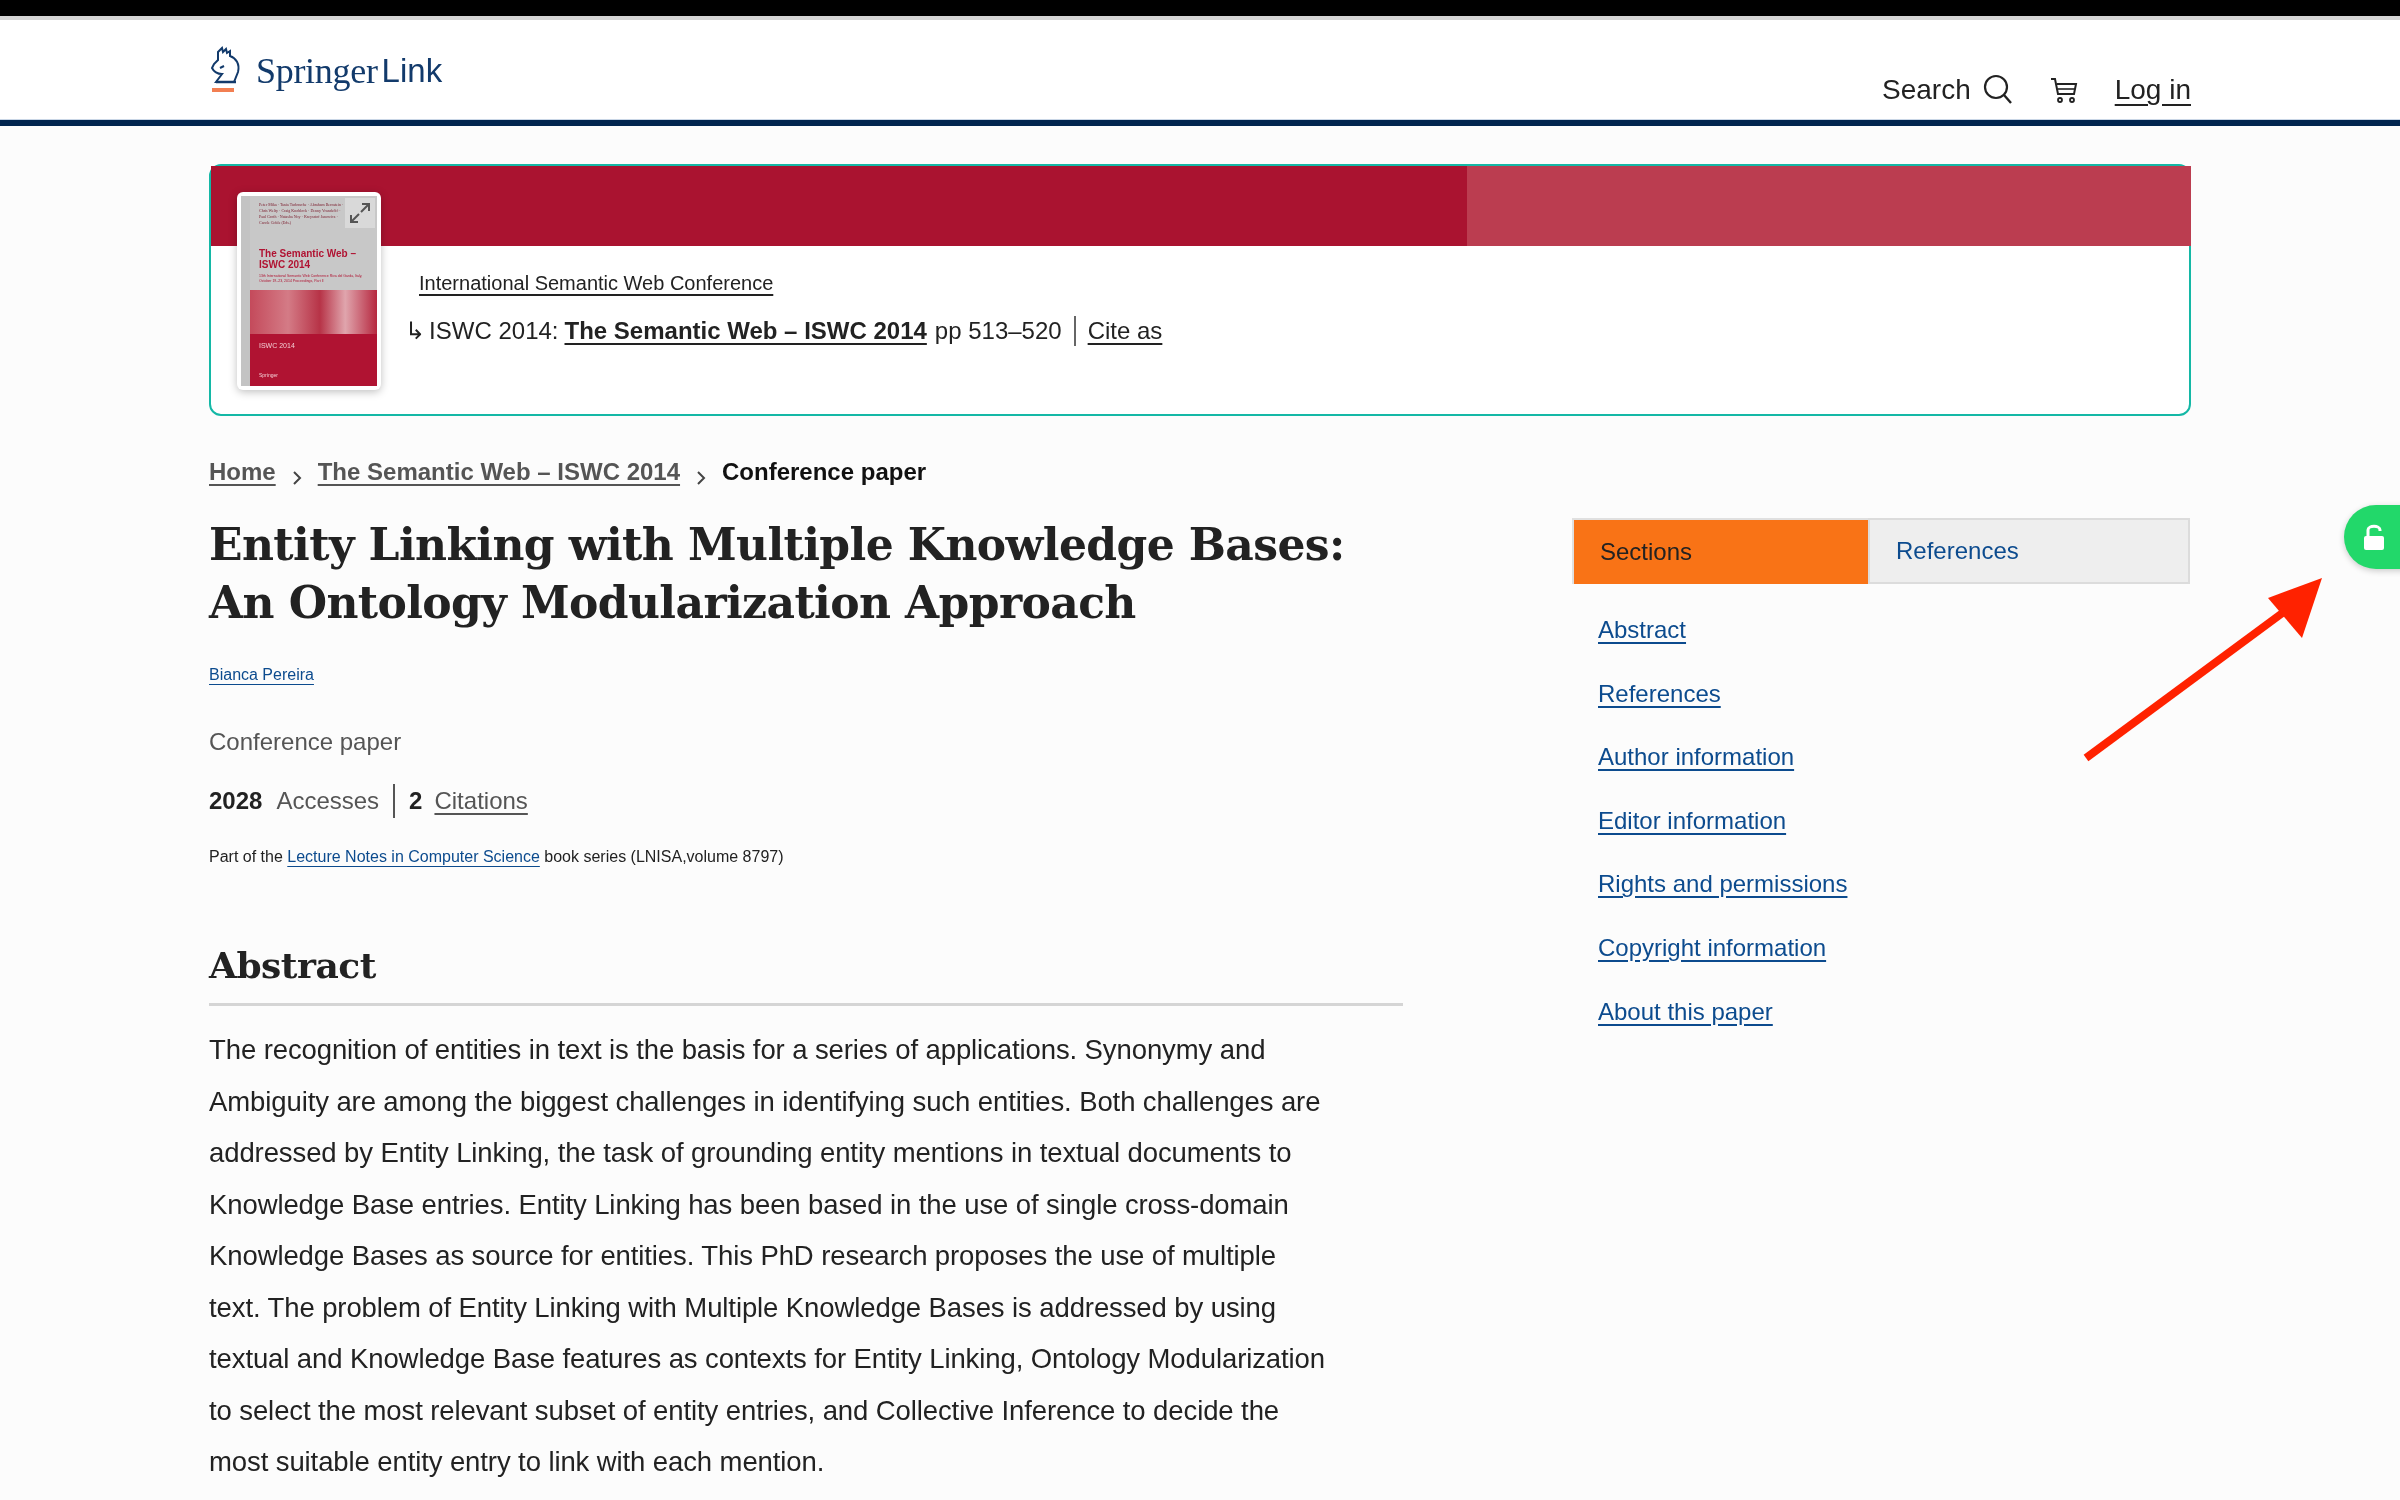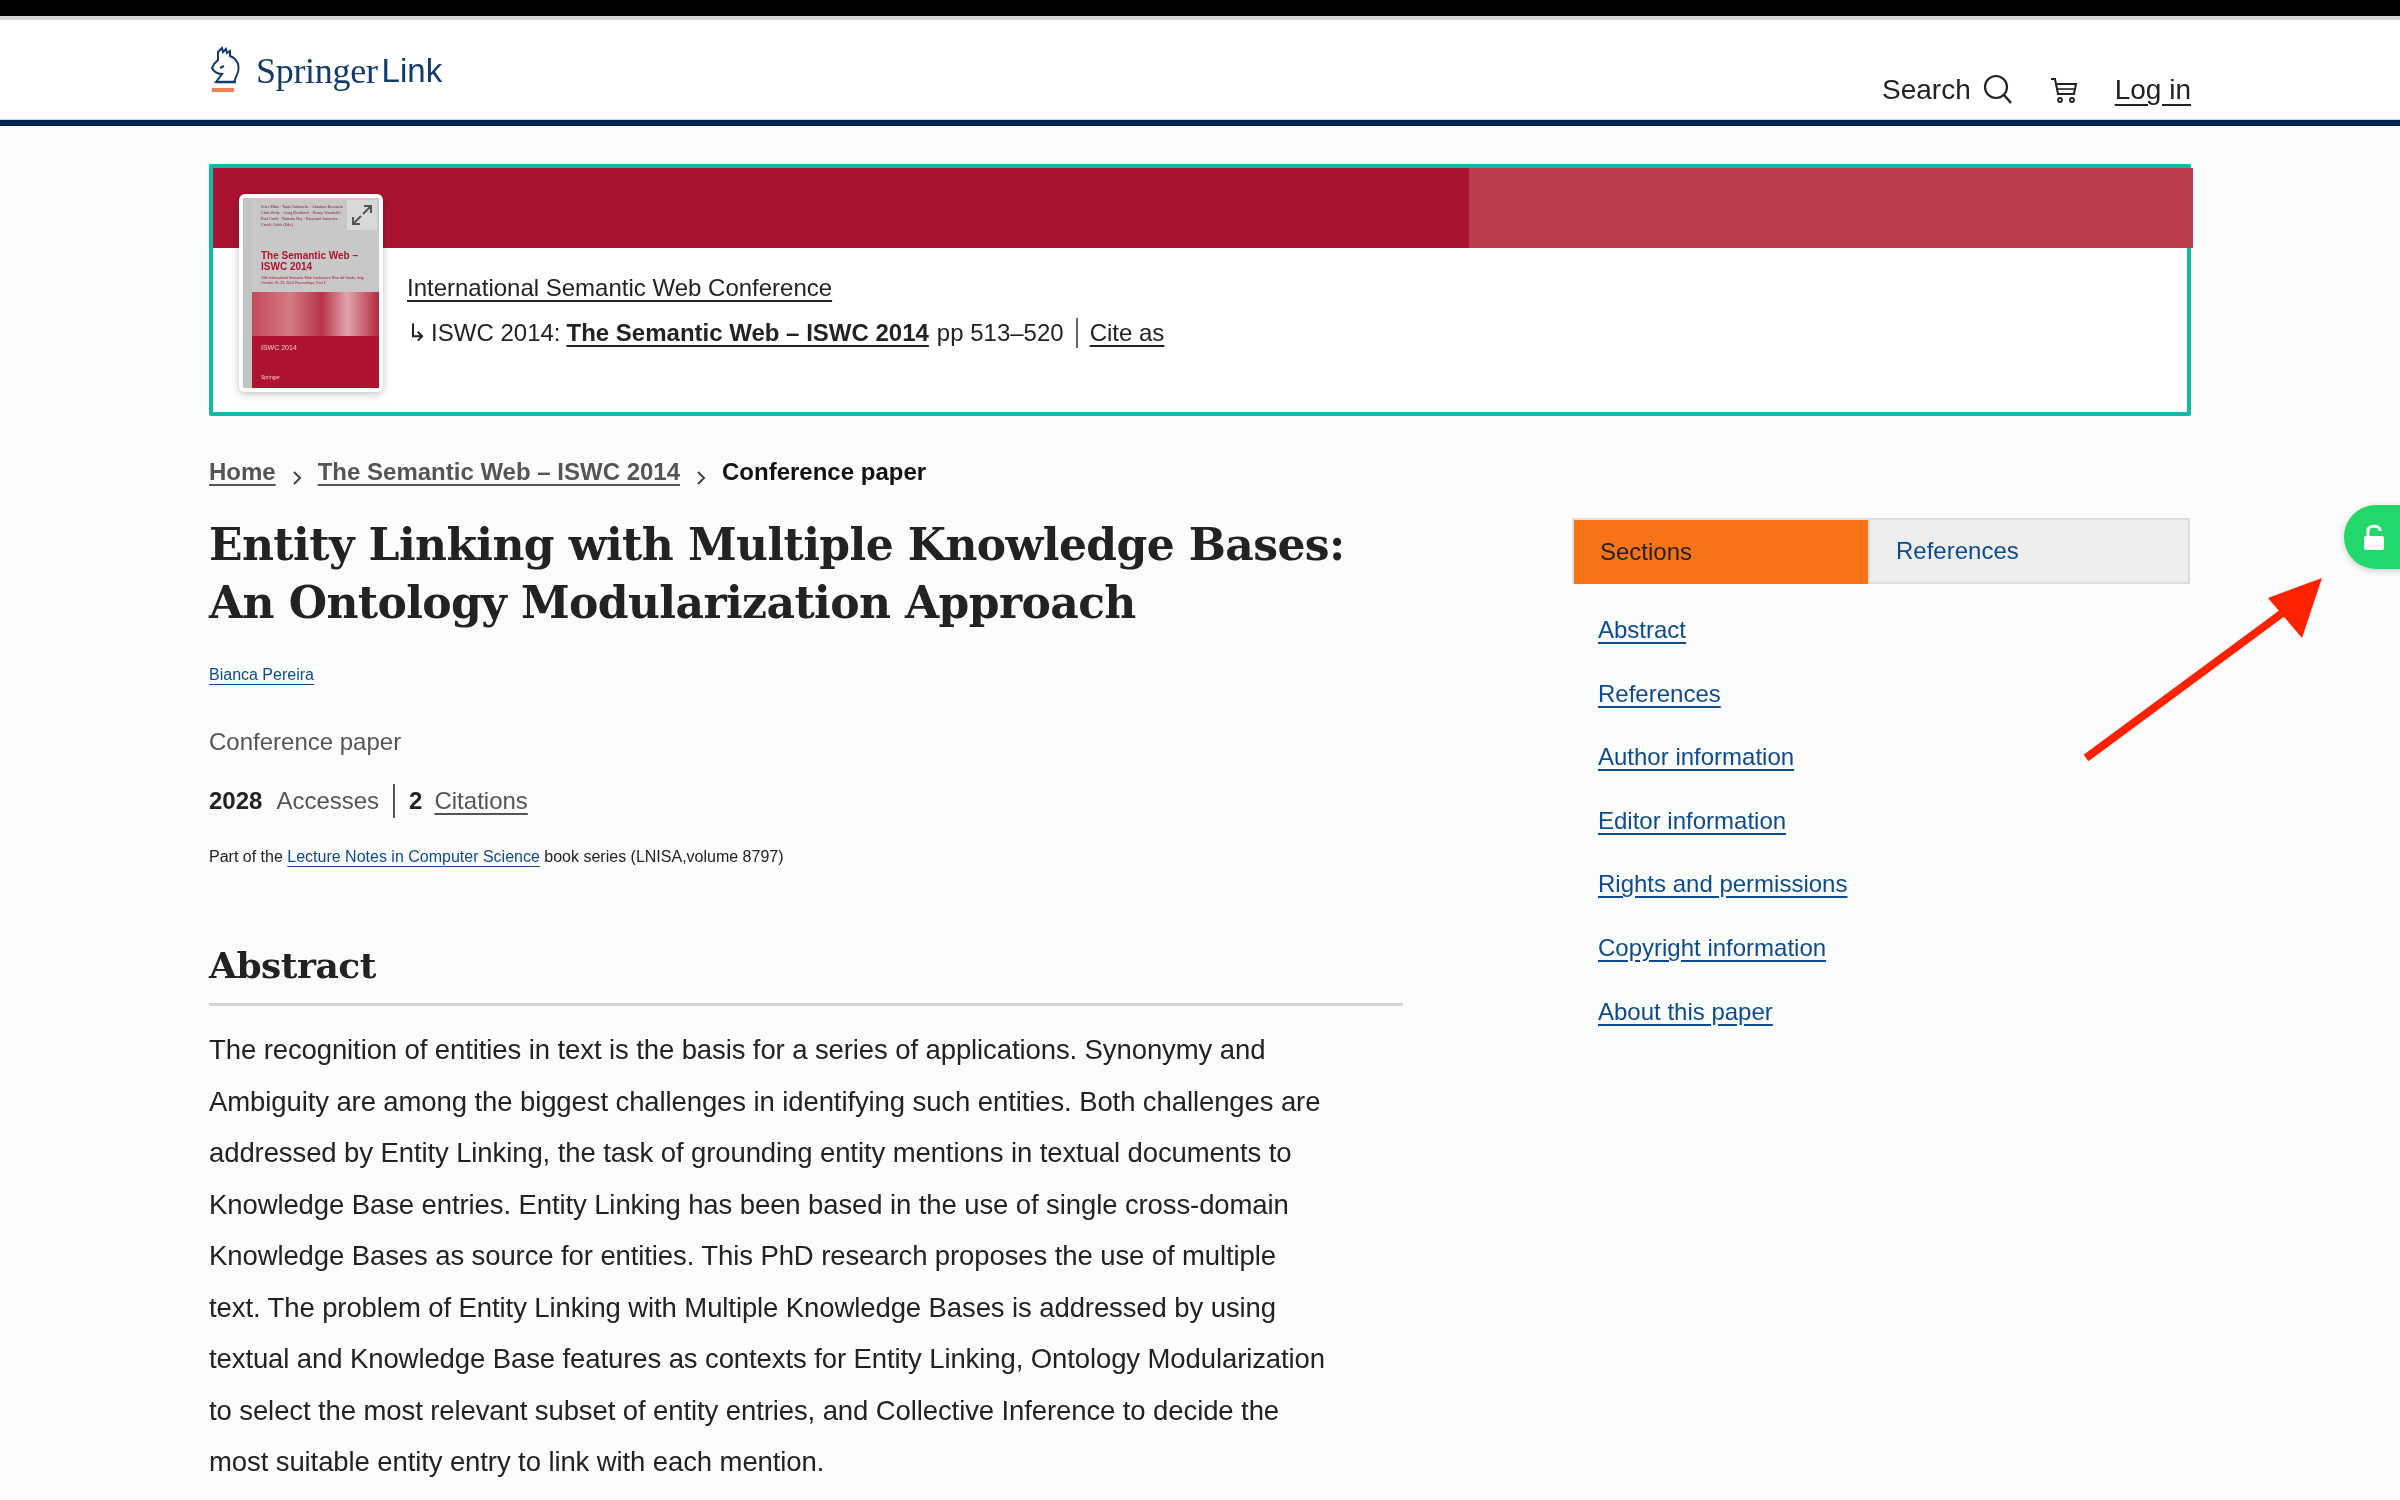--- a/index.html
+++ b/index.html
@@ -17,37 +17,37 @@
   .logo-mark svg { position: absolute; left: 0; top: 0; }
   .logo-text-main { font-family: "Liberation Serif", serif; font-size: 36px; color: #123a6b; margin-left: 8px; letter-spacing: -0.3px; }
   .logo-text-sub { font-family: "Liberation Sans", sans-serif; font-size: 33px; color: #123a6b; margin-left: 4px; font-weight: 300; }
 
   .hdr-right { position: absolute; right: 209px; top: 48px; display: flex; align-items: center; height: 44px; }
   .hdr-search { display: flex; align-items: center; font-size: 28px; color: #222; cursor: pointer; }
   .hdr-search svg { margin-left: 12px; }
   .hdr-cart { margin-left: 36px; display: flex; align-items: center; cursor: pointer; }
   .hdr-login { margin-left: 36px; font-size: 28px; color: #222; text-decoration: underline; text-underline-offset: 5px; cursor: pointer; }
 
-  .book-banner { position: absolute; left: 209px; top: 164px; width: 1982px; height: 252px; background: #fff; border: 4px solid #14b8a6; border-radius: 2px; }
+  .book-banner { position: absolute; left: 209px; top: 164px; width: 1982px; height: 252px; background: #fff; border: 2px solid #14b8a6; border-radius: 12px; }
   .banner-red { position: absolute; left: 0; top: 0; width: 1256px; height: 80px; background: #aa1330; }
   .banner-red2 { position: absolute; left: 1256px; top: 0; width: 724px; height: 80px; background: #bb3d50; }
   .cover { position: absolute; left: 26px; top: 26px; width: 144px; height: 198px; background: #fff; border-radius: 6px; box-shadow: 0 2px 8px rgba(0,0,0,0.25); padding: 4px; }
   .cover-inner { position: relative; width: 100%; height: 100%; overflow: hidden; }
   .cover-strip { position: absolute; left: 0; top: 0; width: 9px; height: 100%; background: #c3c3c3; }
   .cover-top { position: absolute; left: 9px; top: 0; right: 0; height: 138px; background: #c8c8c8; }
   .cover-bottom { position: absolute; left: 9px; top: 138px; right: 0; bottom: 0; background: #b01332; }
   .cover-photo { position: absolute; left: 9px; top: 94px; right: 0; height: 44px; background: linear-gradient(90deg,#c44a5b 0%,#d47b86 30%,#b73347 55%,#e0a5ad 75%,#b6283f 100%); }
   .cover-title { position: absolute; left: 18px; top: 52px; font-size: 10px; line-height: 11px; font-weight: bold; color: #b01332; font-family: "Liberation Sans Narrow","Liberation Sans", sans-serif; }
   .cover-authors { position: absolute; left: 18px; top: 6px; right: 30px; font-size: 4px; line-height: 6px; color: #7b1b2c; font-family: "Liberation Serif", serif; }
   .cover-sub { position: absolute; left: 18px; top: 78px; right: 4px; font-size: 3.5px; line-height: 5px; color: #b01332; }
   .cover-logo { position: absolute; left: 18px; top: 146px; font-size: 7px; color: #f3cdd3; }
   .cover-springer { position: absolute; left: 18px; top: 176px; font-size: 5px; color: #f3cdd3; }
   .cover-expand { position: absolute; right: 2px; top: 2px; width: 30px; height: 30px; background: #d9d9d9; display: flex; align-items: center; justify-content: center; cursor: pointer; }
 
-  .conf-link { position: absolute; left: 194px; top: 106px; font-size: 24px; color: #222; text-decoration: underline; text-underline-offset: 4px; cursor: pointer; }
+  .conf-link { position: absolute; left: 208px; top: 106px; font-size: 20px; color: #222; text-decoration: underline; text-underline-offset: 4px; cursor: pointer; }
   .conf-line { position: absolute; left: 194px; top: 150px; font-size: 24px; color: #222; display: flex; align-items: center; white-space: nowrap; }
   .conf-line .arrow { font-size: 24px; margin-right: 4px; }
   .conf-line .book-link { font-weight: bold; text-decoration: underline; text-underline-offset: 4px; margin-left: 6px; cursor: pointer; }
   .conf-line .pp { margin-left: 8px; }
   .conf-line .sep { width: 2px; height: 30px; background: #666; margin: 0 12px; }
   .conf-line .cite { text-decoration: underline; text-underline-offset: 4px; cursor: pointer; }
 
   .breadcrumb { position: absolute; left: 209px; top: 458px; display: flex; align-items: flex-end; font-size: 24px; font-weight: bold; }
   .bc-link { color: #555; text-decoration: underline; text-underline-offset: 4px; cursor: pointer; }
   .bc-sep { margin: 0 16px; color: #444; display: flex; align-items: center; }

